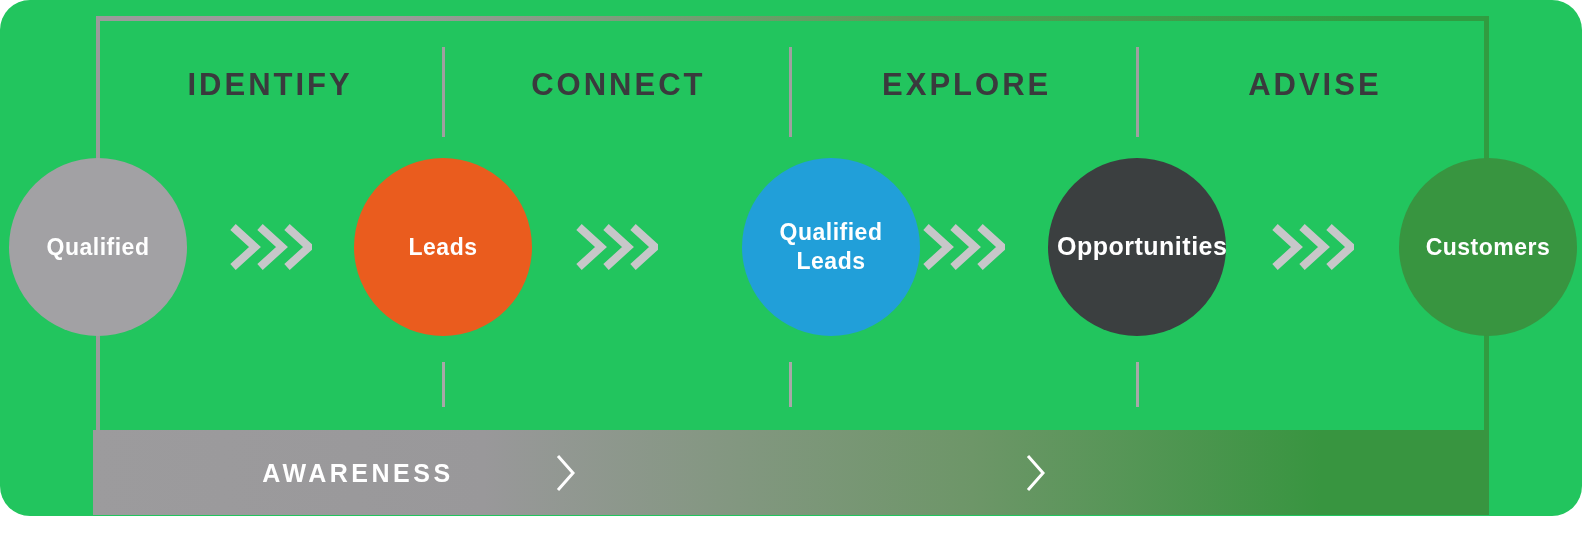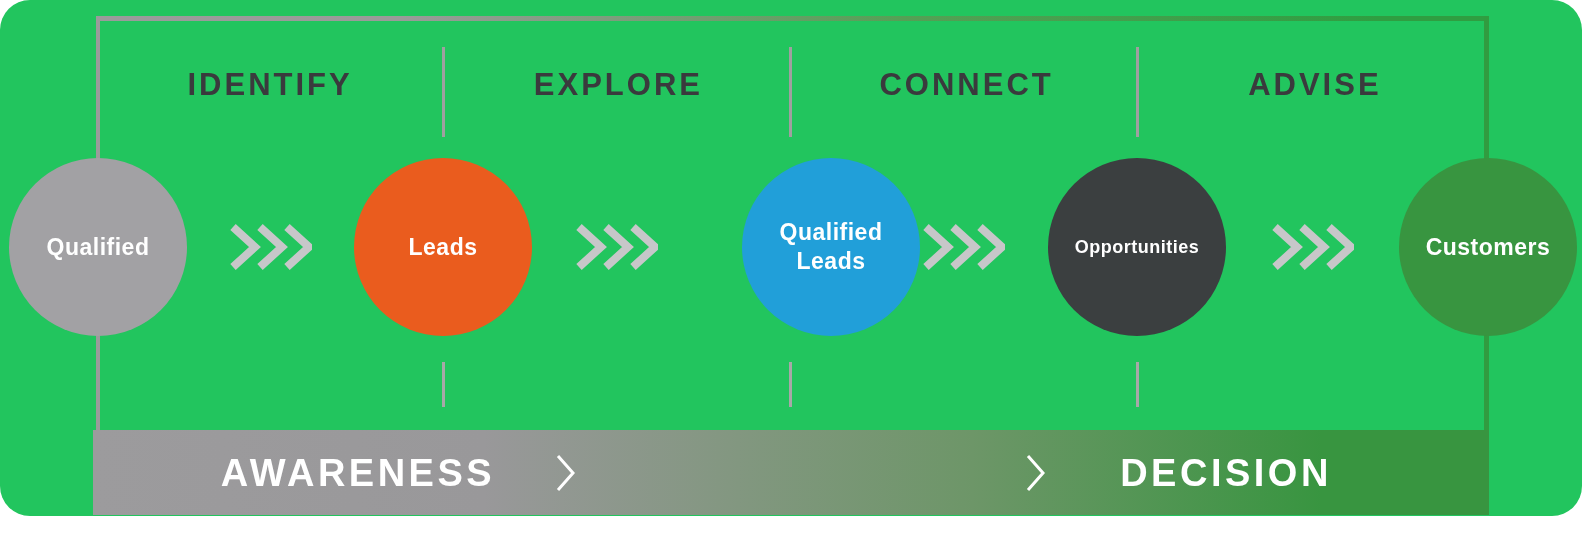--- a/index.html
+++ b/index.html
@@ -49,36 +49,36 @@
   .stage-circle {
     position: absolute; top: 158px; width: 178px; height: 178px;
     border-radius: 50%;
     display: flex; align-items: center; justify-content: center;
     text-align: center; z-index: 2;
   }
   .stage-label {
     color: #ffffff; font-weight: 700; font-size: 23px; line-height: 1.25;
     letter-spacing: 0.5px; width: 130px;
   }
-  .stage-label.small { font-size: 18px; width: 160px; }
+  .stage-label.small { font-size: 25px; width: 160px; }
 
   
   .triple-chevron {
     position: absolute; top: 223px; width: 84px; height: 48px; z-index: 1;
   }
 
   
   .journey-bar {
     position: absolute; left: 93px; top: 430px; width: 1396px; height: 85px;
     background: linear-gradient(90deg, #9c9b9d 0%, #99989a 28%, #6d9668 63%, #389540 88%);
     z-index: 3;
   }
   .journey-label {
     position: absolute; top: 50%; transform: translate(-50%, -50%);
-    color: #ffffff; font-size: 38px; font-weight: 700; letter-spacing: 3.5px;
+    color: #ffffff; font-size: 25px; font-weight: 700; letter-spacing: 3.5px;
     white-space: nowrap;
   }
   .journey-chevron {
     position: absolute; top: 50%; transform: translateY(-50%);
     width: 22px; height: 40px;
   }
 </style>
 </head>
 <body>
 
@@ -86,24 +86,24 @@
 
   <div class="frame-top"></div>
   <div class="frame-left"></div>
   <div class="frame-right"></div>
 
   <div class="phase-row">
     <div class="phase-cell">
       <span class="phase-label">IDENTIFY</span>
     </div>
     <div class="phase-cell">
-      <span class="phase-label">EXPLORE</span>
+      <span class="phase-label">CONNECT</span>
     </div>
     <div class="phase-cell">
-      <span class="phase-label">CONNECT</span>
+      <span class="phase-label">EXPLORE</span>
     </div>
     <div class="phase-cell">
       <span class="phase-label">ADVISE</span>
     </div>
   </div>
 
   <div class="divider-top" style="left:442px"></div>
   <div class="divider-top" style="left:789px"></div>
   <div class="divider-top" style="left:1136px"></div>
 
@@ -149,16 +149,15 @@
   </svg>
 
   <div class="journey-bar">
     <span class="journey-label" style="left:265px">AWARENESS</span>
     <svg class="journey-chevron" style="left:461px" viewBox="0 0 22 40">
       <polyline points="4,3 19,20 4,37" fill="none" stroke="#ffffff" stroke-width="3"></polyline>
     </svg>
     <svg class="journey-chevron" style="left:931px" viewBox="0 0 22 40">
       <polyline points="4,3 19,20 4,37" fill="none" stroke="#ffffff" stroke-width="3"></polyline>
     </svg>
-    <span class="journey-label" style="left:1133px">DECISION</span>
   </div>
 
 </div>
 
 </body></html>

